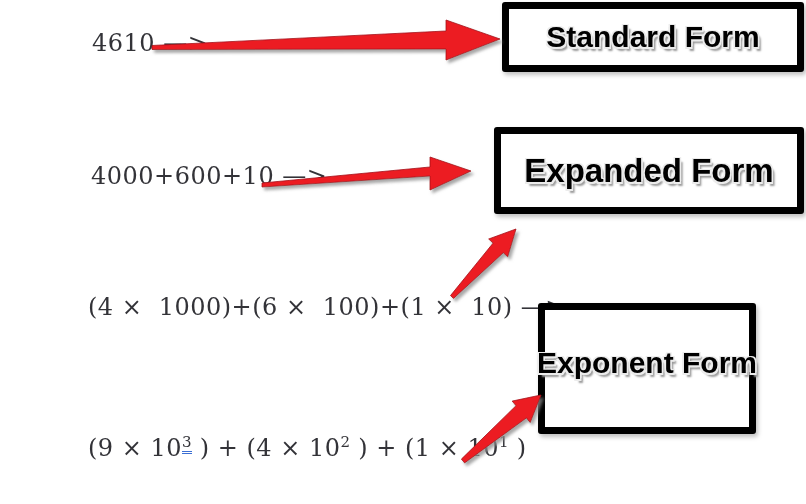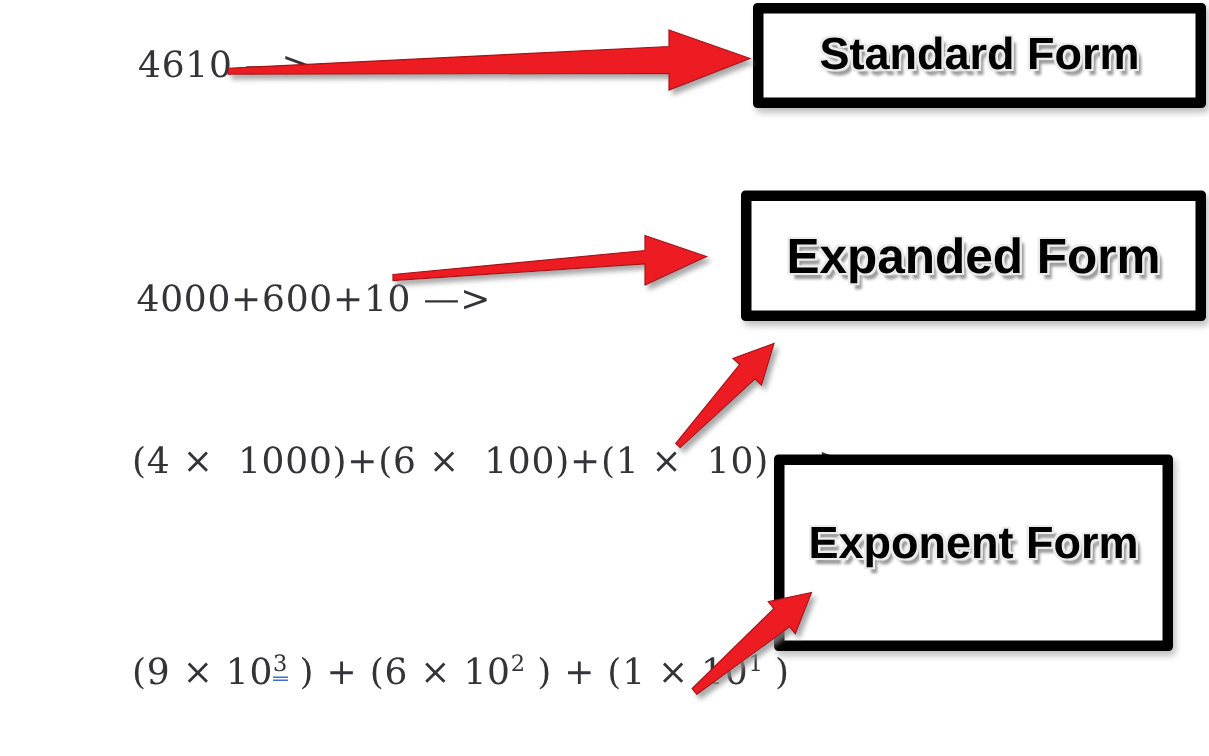--- a/index.html
+++ b/index.html
@@ -48,45 +48,45 @@
       -1.5px -1.5px 0 #ececec,
        1.5px -1.5px 0 #ececec,
       -1.5px  1.5px 0 #ececec,
        1.5px  1.5px 0 #ececec,
        3px 4px 2px #999;
   }
   .box-standard{left:502px;top:2px;width:302px;height:70px;}
   .box-standard .box-label{font-size:30px;}
   .box-expanded{left:494px;top:127px;width:310px;height:87px;}
   .box-expanded .box-label{font-size:33px;}
-  .box-exponent{left:516px;top:303px;width:266px;height:131px;}
+  .box-exponent{left:538px;top:303px;width:218px;height:131px;}
   .box-exponent .box-label{font-size:30px;padding-bottom:12px;}
   
   .arrows{
     position:absolute;left:0;top:0;width:806px;height:504px;
     pointer-events:none;
   }
   .arrow{
     fill:var(--accent-red);
     stroke:var(--accent-red-dark);
     stroke-width:0.8;
   }
 </style>
 </head>
 <body>
 
 <div class="canvas">
 
   <div class="expr" style="left:92px;top:29px;">4610 —&gt;</div>
 
-  <div class="expr" style="left:91px;top:162px;margin-top:23px;">4000+600+10 —&gt;</div>
+  <div class="expr" style="left:91px;top:162px;">4000+600+10 —&gt;</div>
 
   <div class="expr" style="left:88px;top:293px;">(4 ×  1000)+(6 ×  100)+(1 ×  10) —&gt;</div>
 
-  <div class="expr" style="left:88px;top:433px;"><span>(9 × 10</span><span class="sup marked">3</span><span> ) + (6 × 10</span><span class="sup">2</span><span> ) + (1 × 10</span><span class="sup">1</span><span> )</span></div>
+  <div class="expr" style="left:88px;top:433px;"><span>(9 × 10</span><span class="sup marked">3</span><span> ) + (4 × 10</span><span class="sup">2</span><span> ) + (1 × 10</span><span class="sup">1</span><span> )</span></div>
 
   <div class="form-box box-standard">
     <span class="box-label">Standard Form</span>
   </div>
 
   <div class="form-box box-expanded">
     <span class="box-label">Expanded Form</span>
   </div>
 
   <div class="form-box box-exponent">

